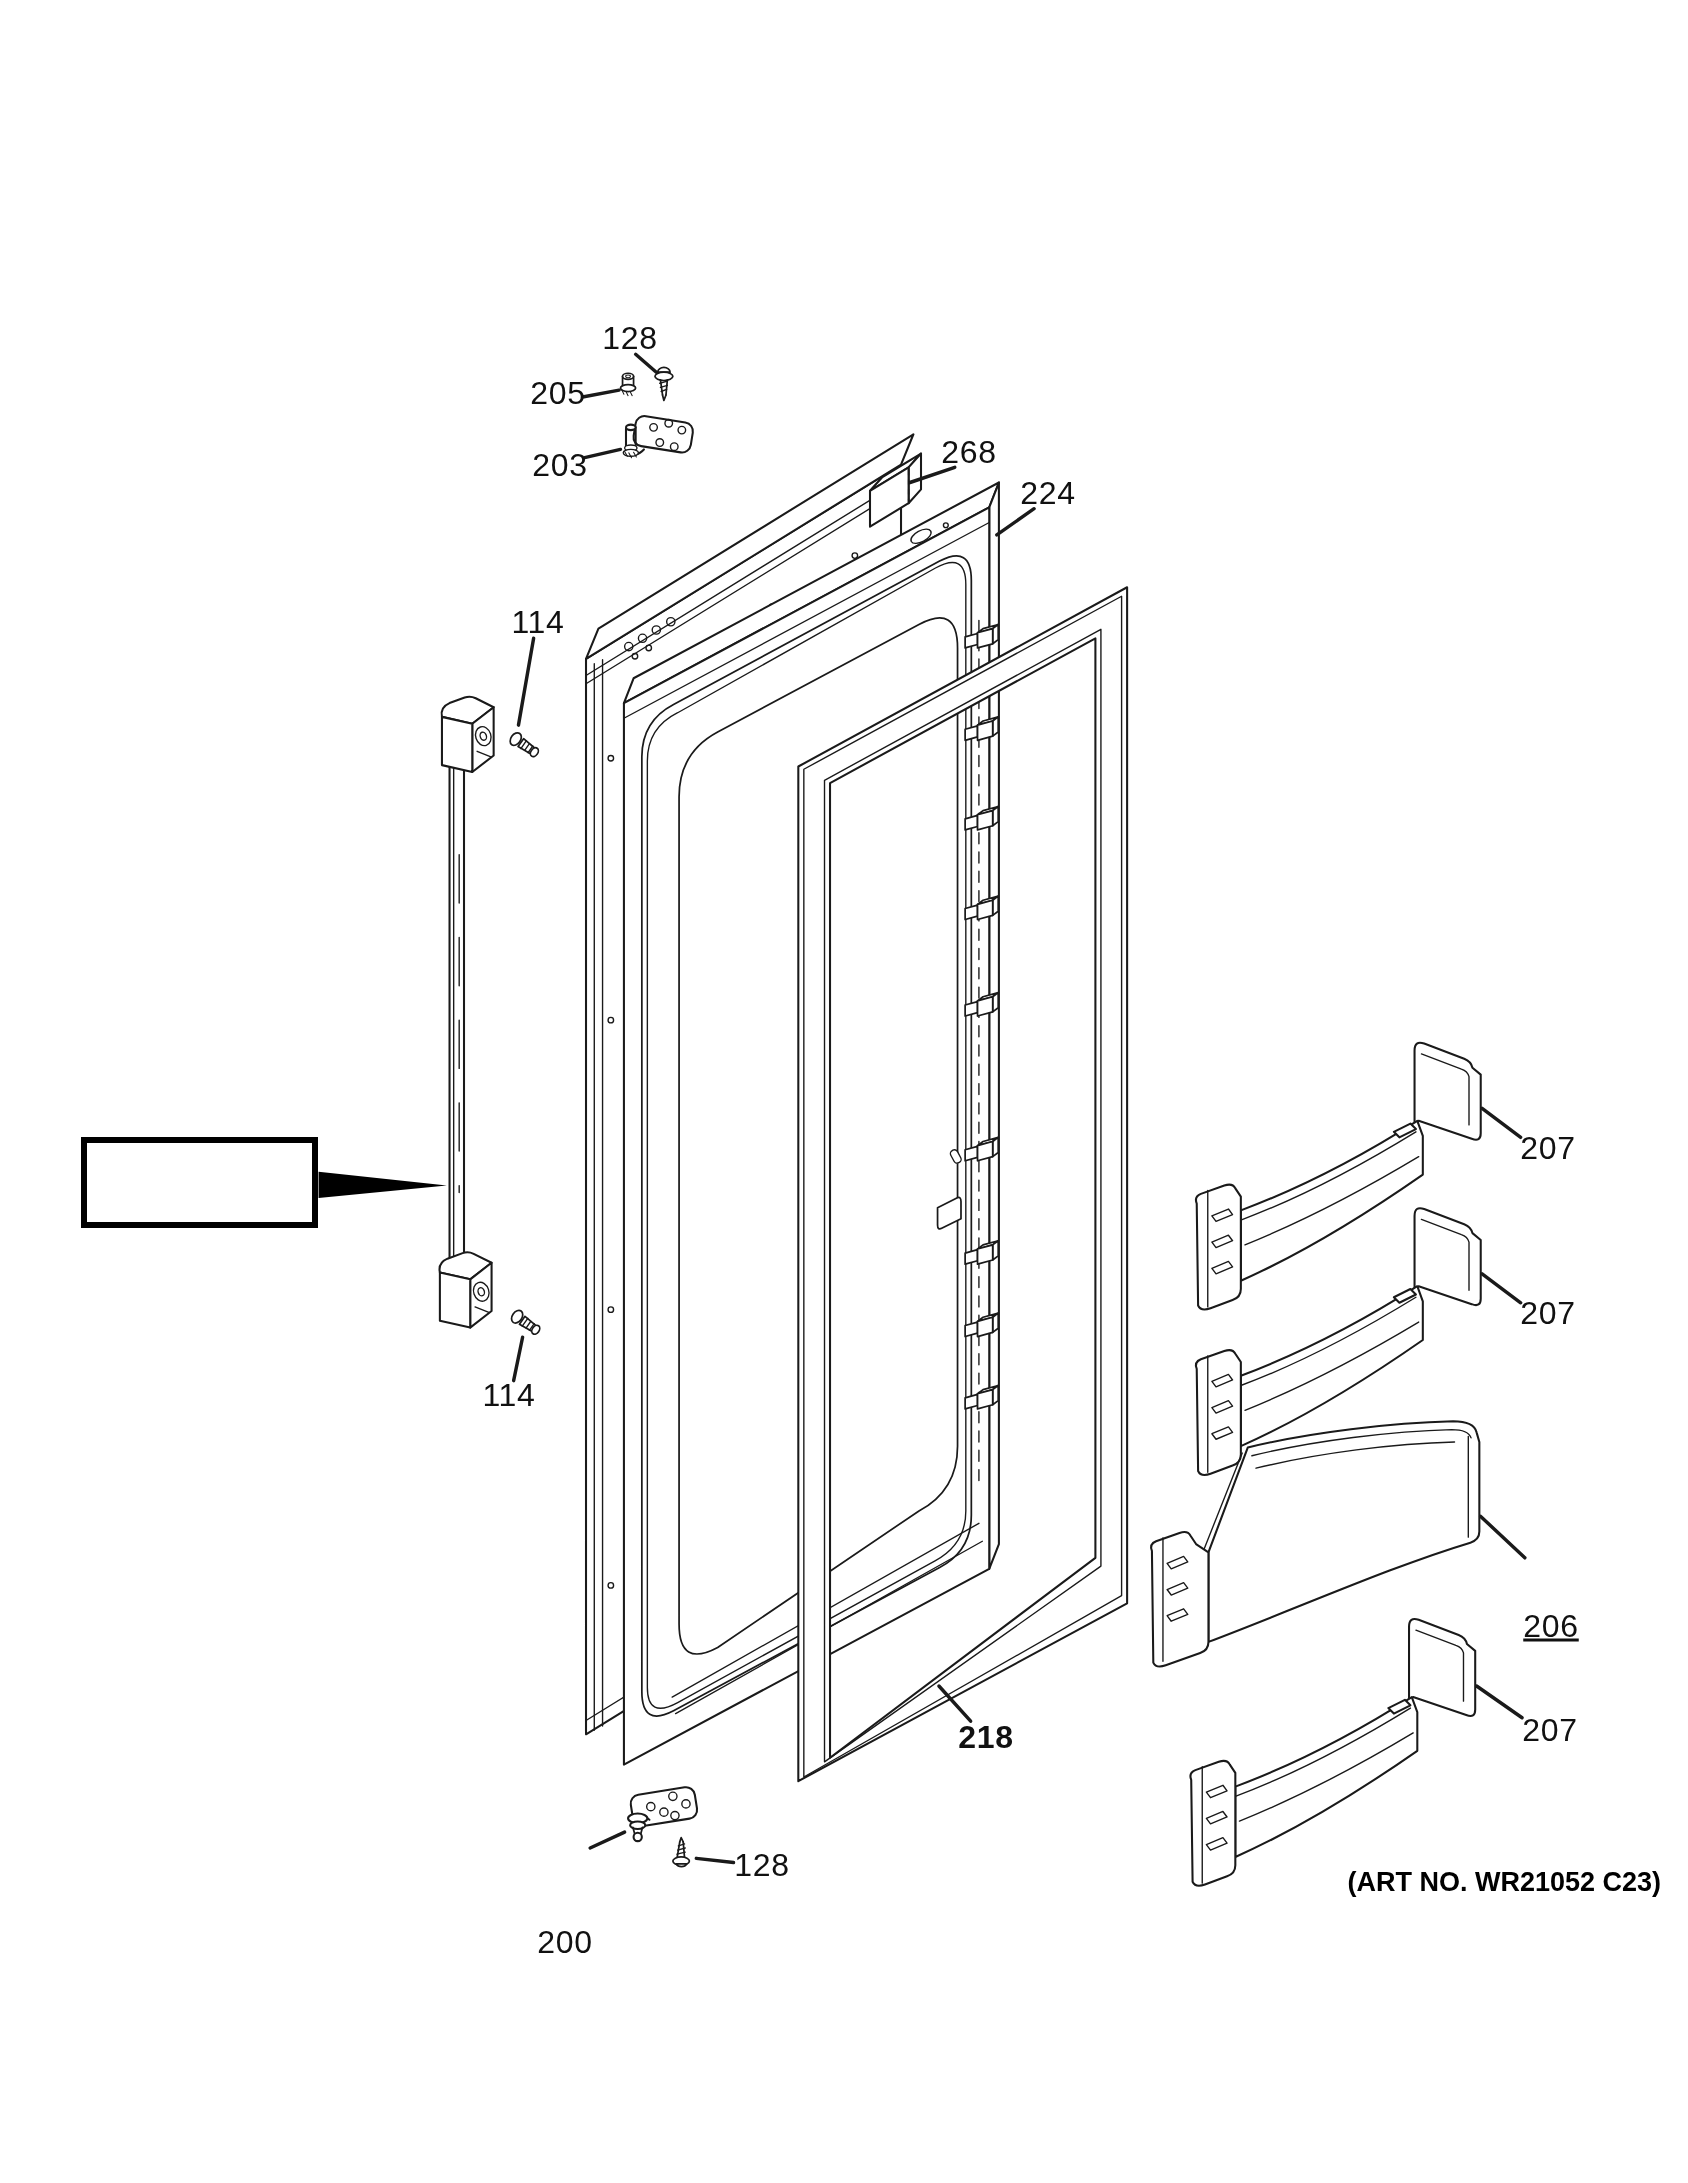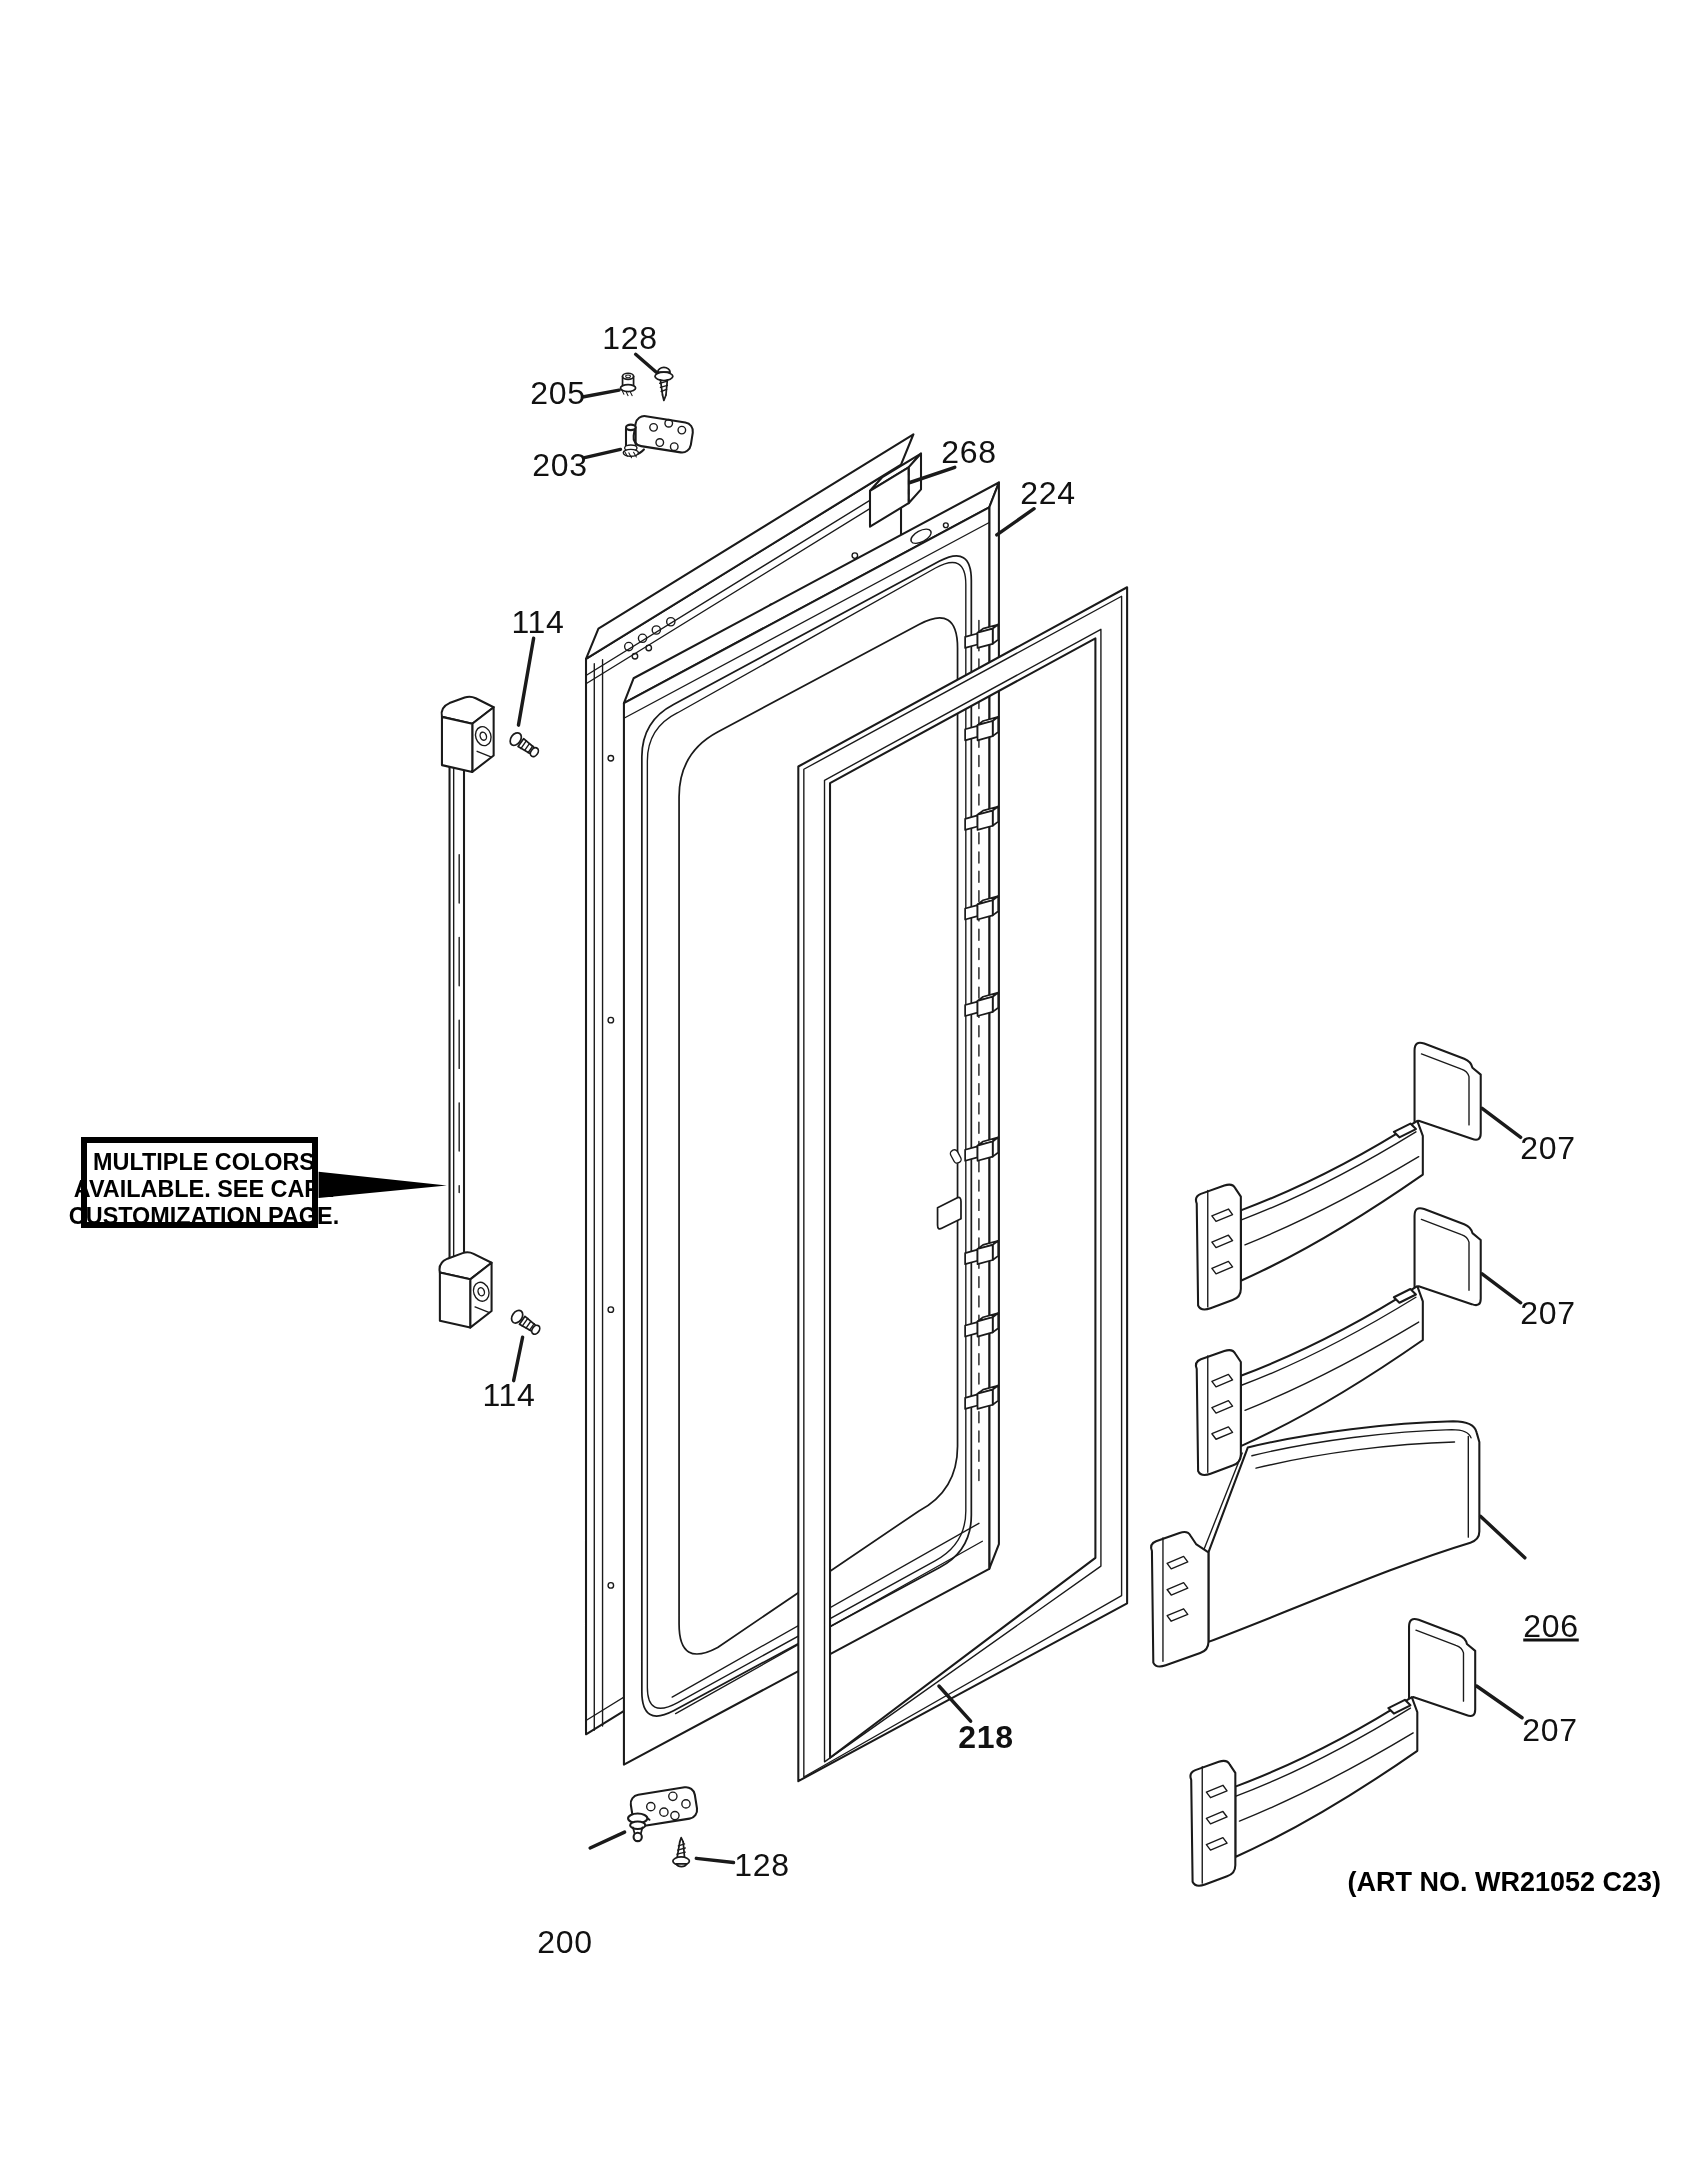--- a/index.html
+++ b/index.html
@@ -253,22 +253,17 @@
       <div class="callout" style="left: 986px; top: 1737px; font-weight: bold;">218</div>
       <div class="callout" style="left: 1548px; top: 1148px;">207</div>
       <div class="callout" style="left: 1548px; top: 1313px;">207</div>
       <div class="callout" style="left: 1551px; top: 1626px; text-decoration: underline;">206</div>
       <div class="callout" style="left: 1550px; top: 1730px;">207</div>
       <div class="callout" style="left: 565px; top: 1942px;">200</div>
       <div class="callout" style="left: 762px; top: 1865px;">128</div>
     </div>
 
 <div id="note-box"></div>
-<div id="note-text">
-  <div>MULTIPLE COLORS</div>
-  <div>AVAILABLE. SEE CAFÉ</div>
-  <div>CUSTOMIZATION PAGE.</div>
+
+<div id="art-no">(ART NO. WR21052 C23)</div>
+
 </div>
 
-<div id="art-no">(ART NO. WR21052 C23)</div>
-
-</div>
-
 
 </body></html>

